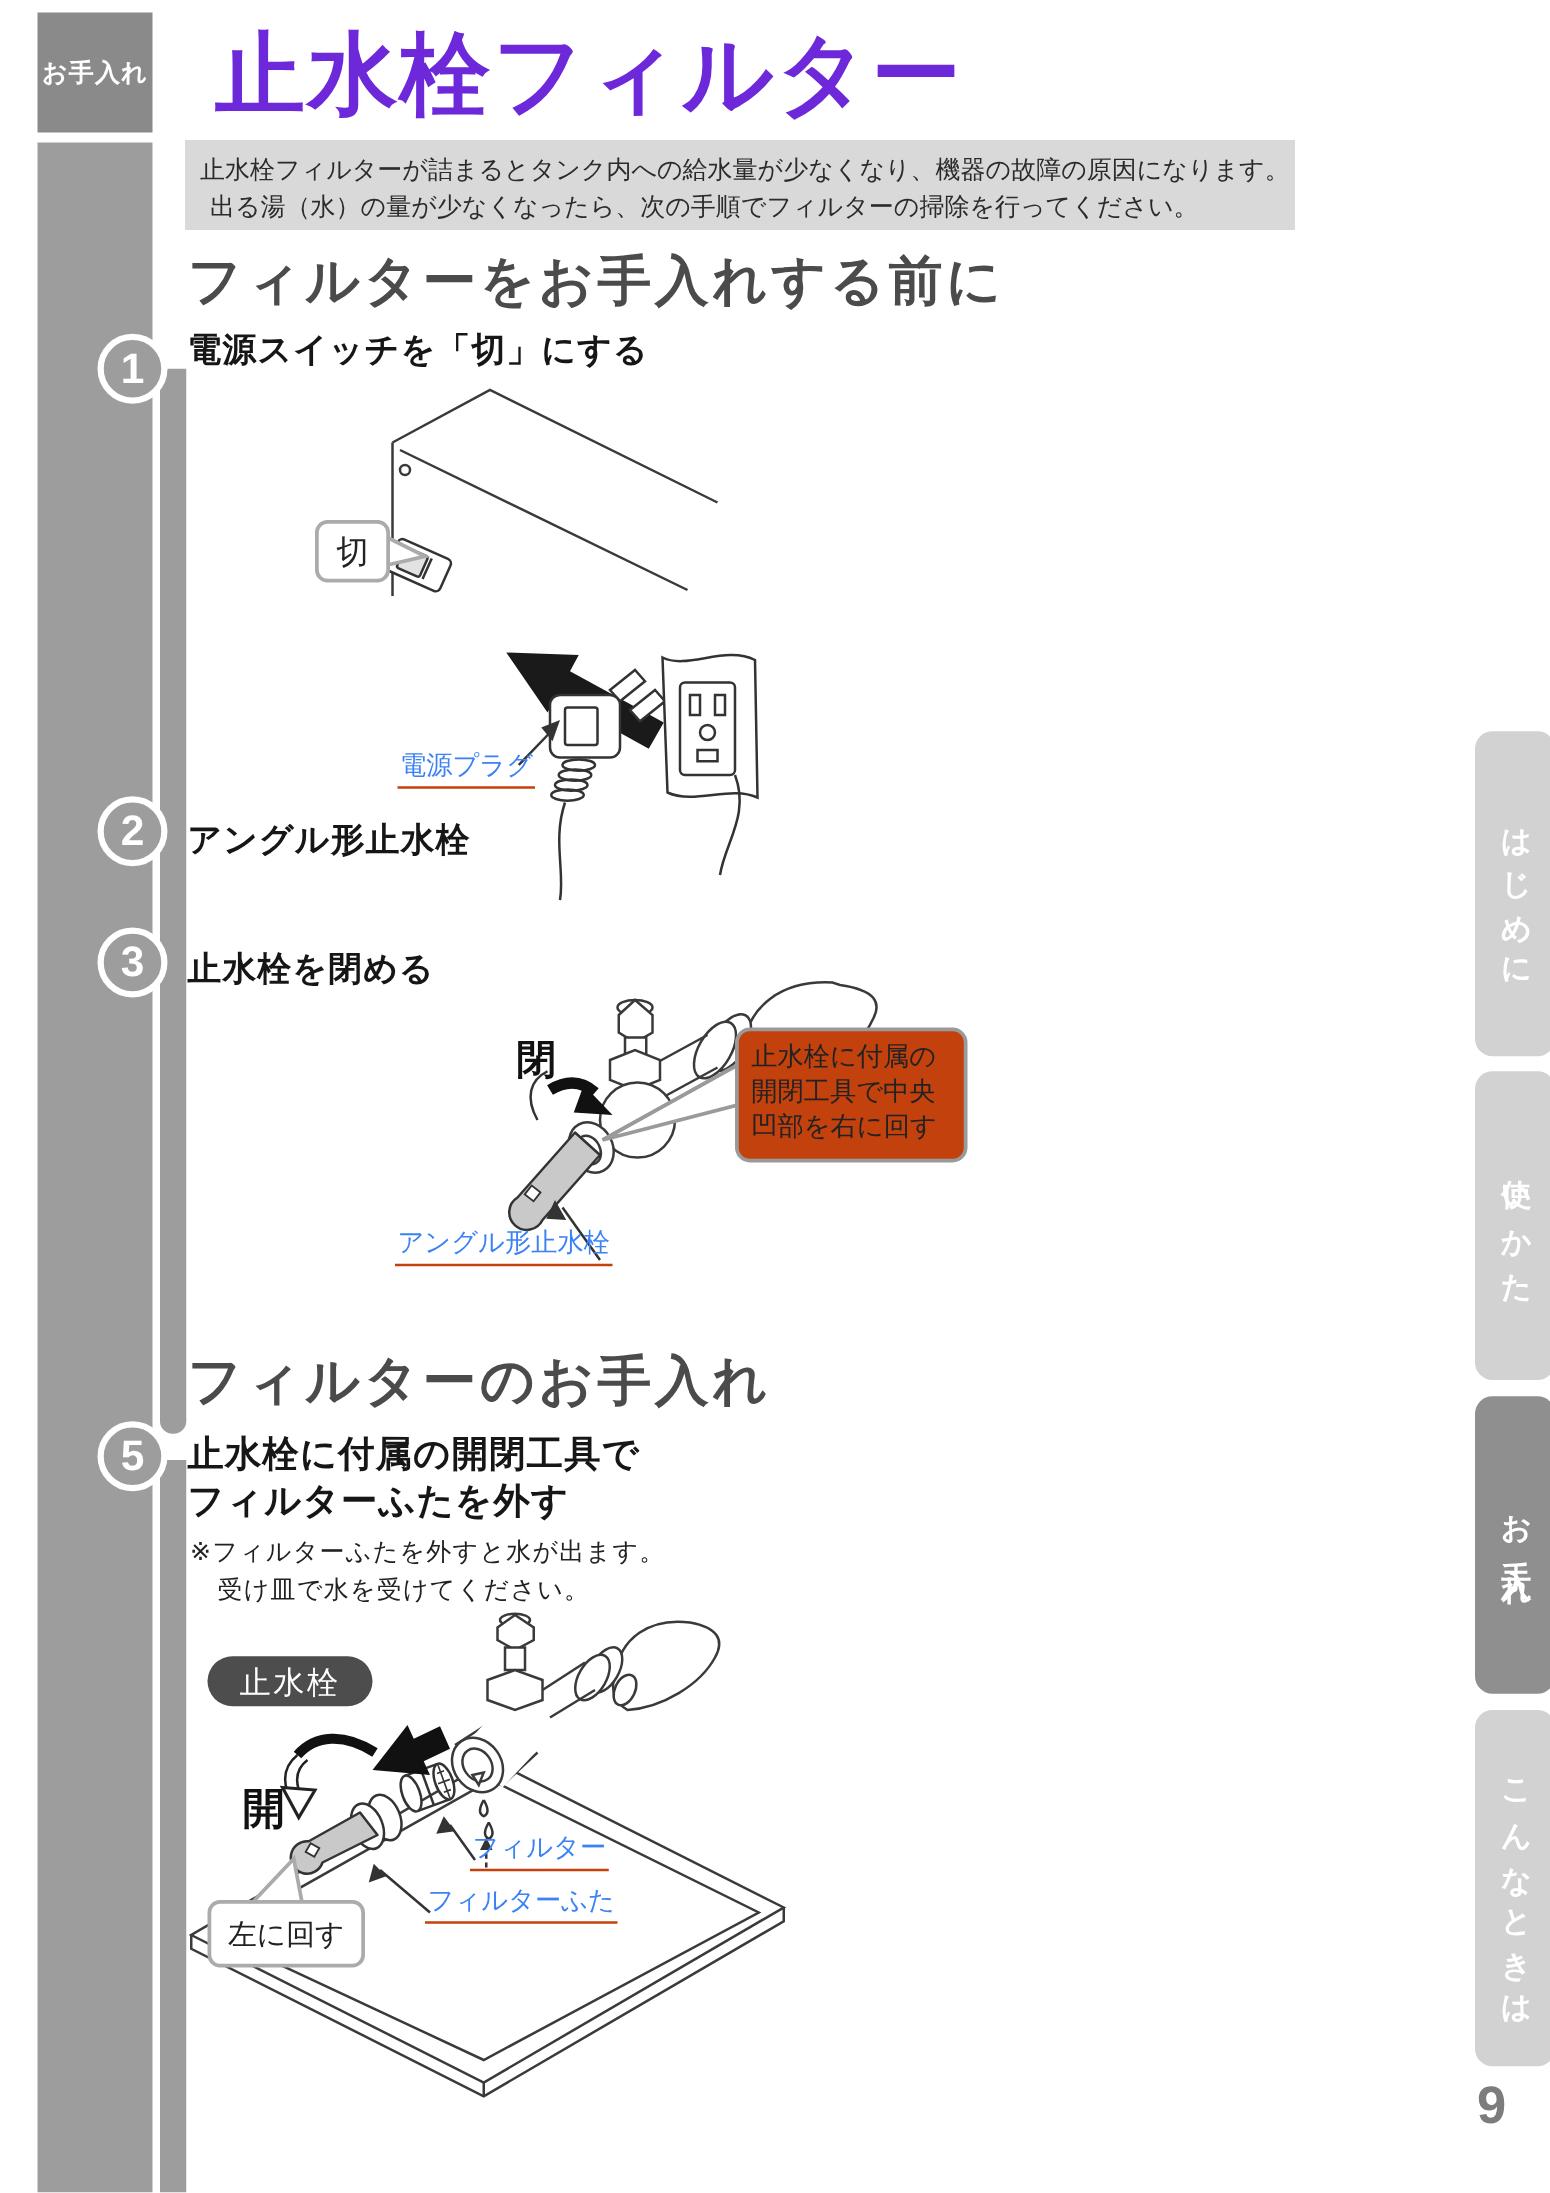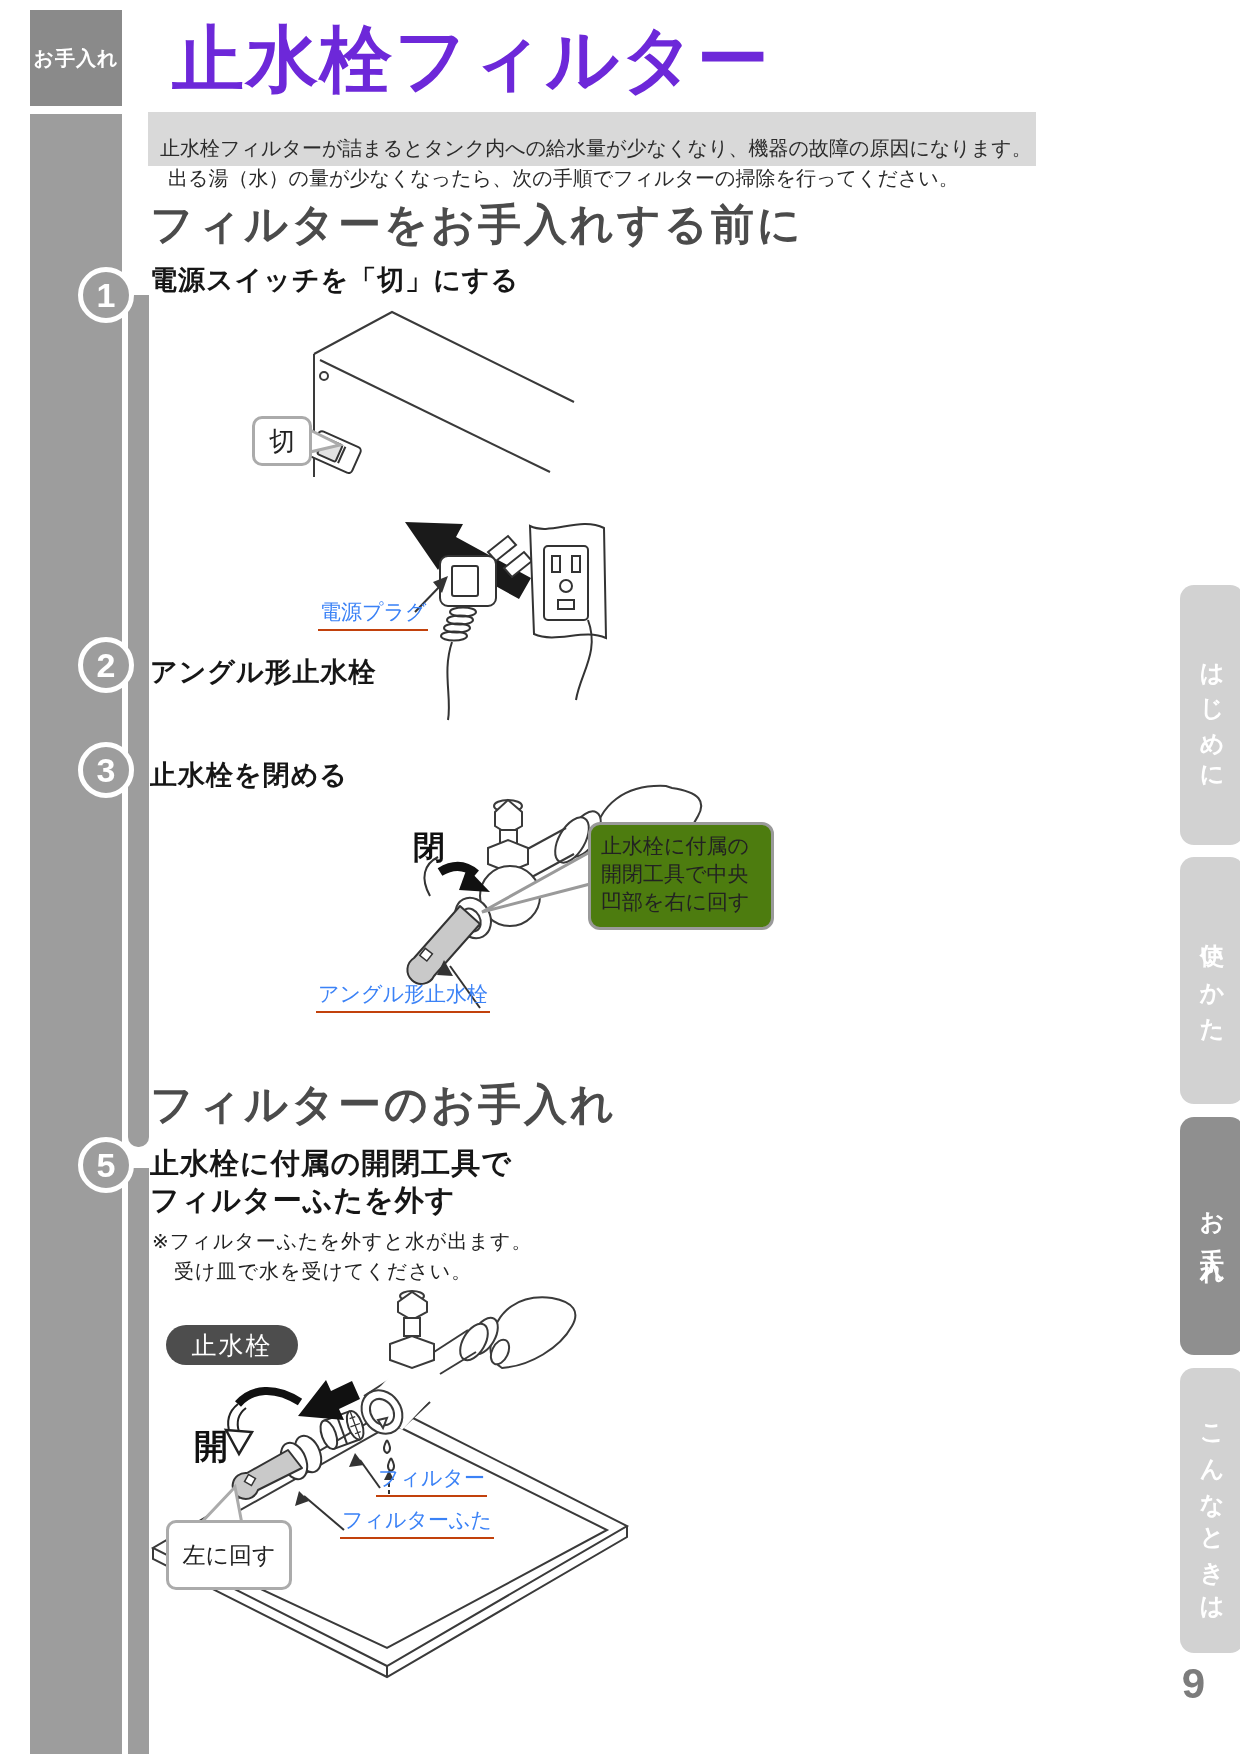--- a/index.html
+++ b/index.html
@@ -16,41 +16,41 @@
     display:flex; align-items:center; justify-content:center; }
   .left-bar { left:30px; top:114px; width:92px; height:1640px; background:#9d9d9d; }
   .conn { left:128px; width:21px; background:#9d9d9d; }
   .conn-a { top:295px; height:852px; border-radius:0 0 10px 10px; }
   .conn-b { top:1168px; height:586px; }
 
   
   .page-title { left:172px; top:12px; font-size:72px; font-weight:bold; color:#6d28d9; letter-spacing:2px; }
   .sec-heading { font-size:43px; font-weight:bold; color:#4b4b4b; letter-spacing:3px; }
 
-  .info-box { left:148px; top:112px; width:888px; height:54px; background:#d9d9d9;
-    padding:21px 12px; font-size:20px; line-height:1.5; color:#2b2b2b; }
+  .info-box { left:148px; top:112px; width:888px; height:72px; background:#d9d9d9;
+    padding:9px 12px; font-size:20px; line-height:1.5; color:#2b2b2b; }
   .info-box .l2 { padding-left:8px; }
   .info-box div { white-space:nowrap; }
 
   
   .step-num { width:56px; height:56px; border-radius:50%; background:#9d9d9d;
     border:5px solid #fff; color:#fff; font-size:34px; font-weight:bold;
     display:flex; align-items:center; justify-content:center; z-index:3; left:78px; }
   .step-text { font-size:27px; font-weight:bold; color:#161616; letter-spacing:1px; white-space:nowrap; }
   .step-text-lg { font-size:29px; font-weight:bold; color:#161616; letter-spacing:1px; white-space:nowrap; }
   .note-text { font-size:20px; color:#222; letter-spacing:1px; white-space:nowrap; }
 
   
   .fig-label { font-size:21px; color:#3b82f6; border-bottom:2px solid #c2410c; padding:0 2px 3px 2px; white-space:nowrap; z-index:2; }
   .fig-char { font-size:32px; font-weight:bold; color:#111; z-index:2; }
   .bubble { background:#fff; border:3px solid #ababab; border-radius:10px;
     display:flex; align-items:center; justify-content:center; z-index:2; }
   .bubble-kiri { left:252px; top:416px; width:60px; height:50px; font-size:26px; }
-  .bubble-turn { left:166px; top:1520px; width:126px; height:70px; font-size:23px; }
-  .callout { left:588px; top:822px; width:186px; height:108px; background:#4d7c0f;
+  .bubble-turn { left:166px; top:1520px; width:126px; height:54px; font-size:23px; }
+  .callout { left:588px; top:822px; width:186px; height:108px; background:#c2410c;
     border:3px solid #9a9a9a; border-radius:12px; padding:7px 10px;
     font-size:21px; line-height:1.33; color:#222; z-index:2; white-space:nowrap; }
   .badge { left:166px; top:1313px; width:132px; height:40px; background:#4d4d4d;
     border-radius:20px; color:#fff; font-size:25px; letter-spacing:2px;
     display:flex; align-items:center; justify-content:center; z-index:2;margin-top:12px; }
 
   
   .side-tab { left:1180px; width:64px; border-radius:14px; background:#d2d2d2;
     color:#fff; display:flex; align-items:center; justify-content:center; z-index:1; }
   .side-tab span { writing-mode:vertical-rl; font-size:24px; font-weight:bold; letter-spacing:7px; }

